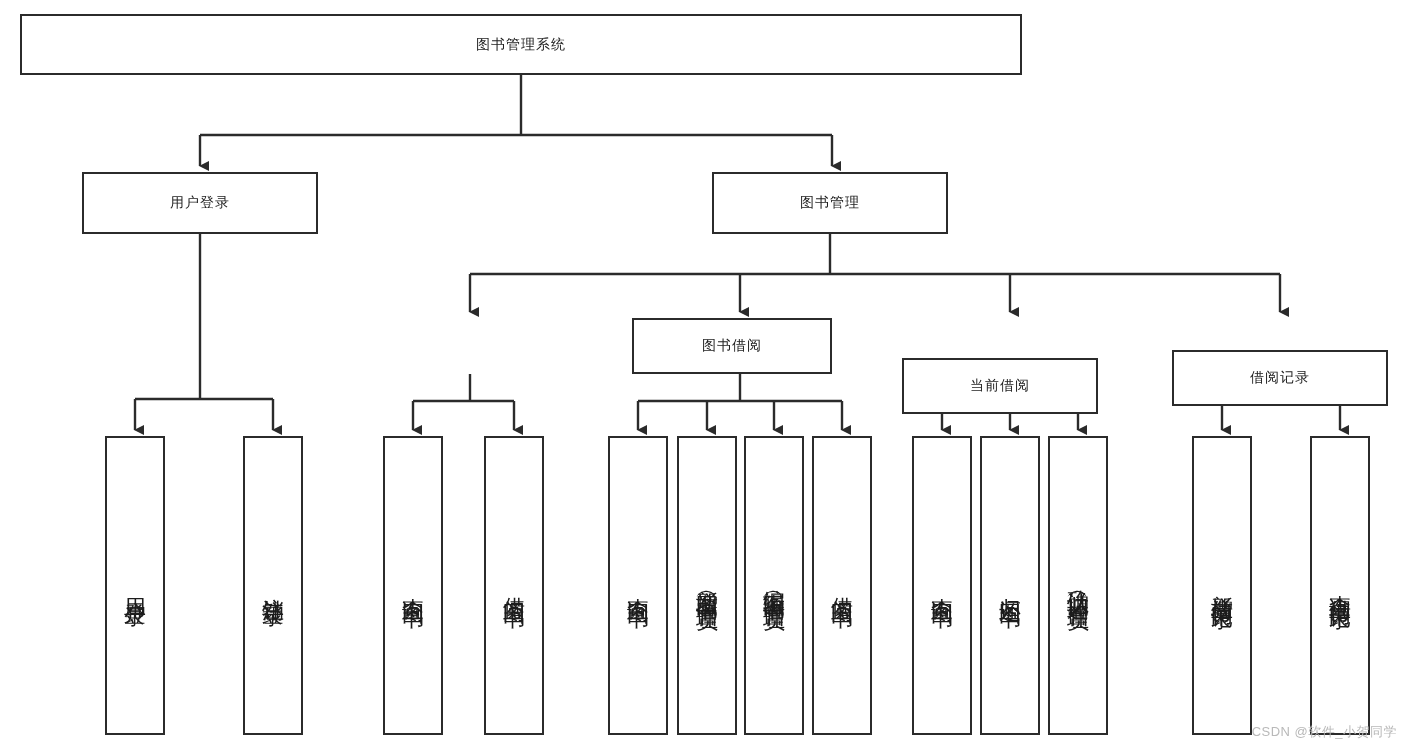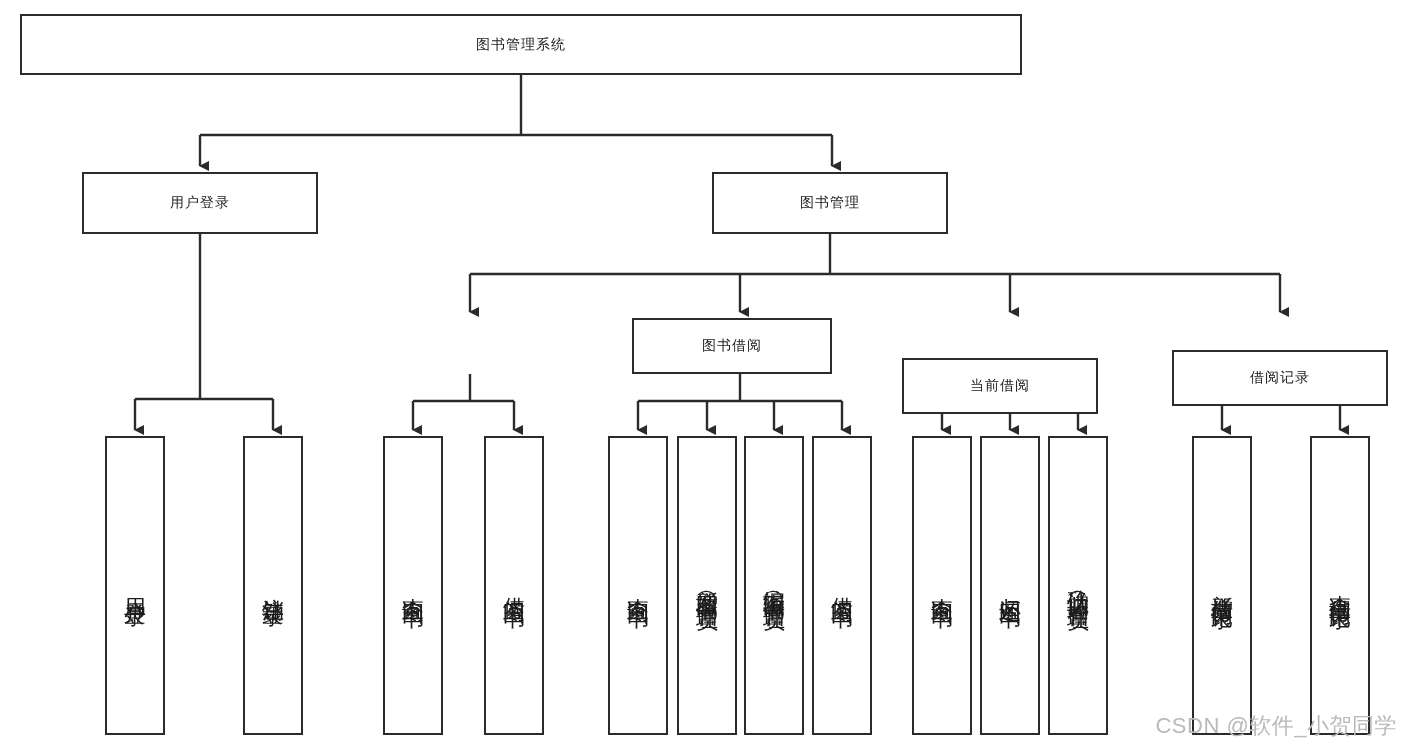--- a/index.html
+++ b/index.html
@@ -54,21 +54,21 @@
     text-orientation: upright;
     font-size: 22px;
     letter-spacing: 3px;
     line-height: 1;
   }
   #watermark {
     position: absolute;
     right: 8px;
     bottom: 6px;
     color: #b9b9b9;
-    font-size: 22px;
+    font-size: 13px;
     letter-spacing: 0.5px;
     z-index: 5;
     white-space: nowrap;
   }
 </style>
 </head>
 <body>
 
 <div id="canvas">
 

